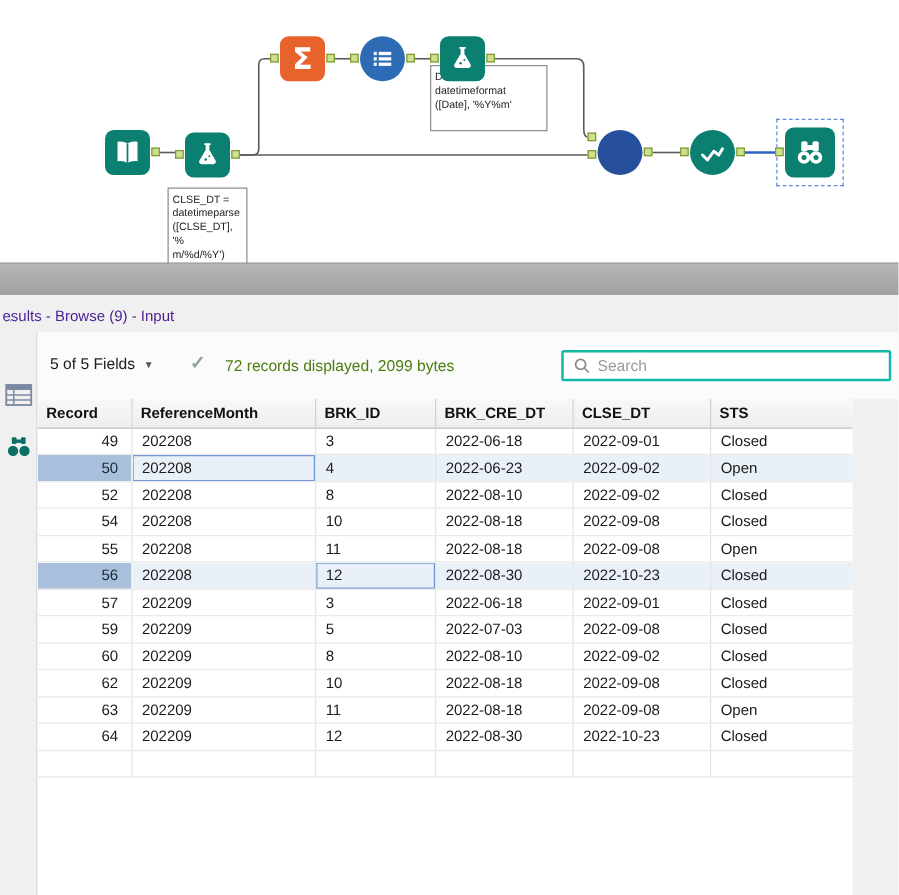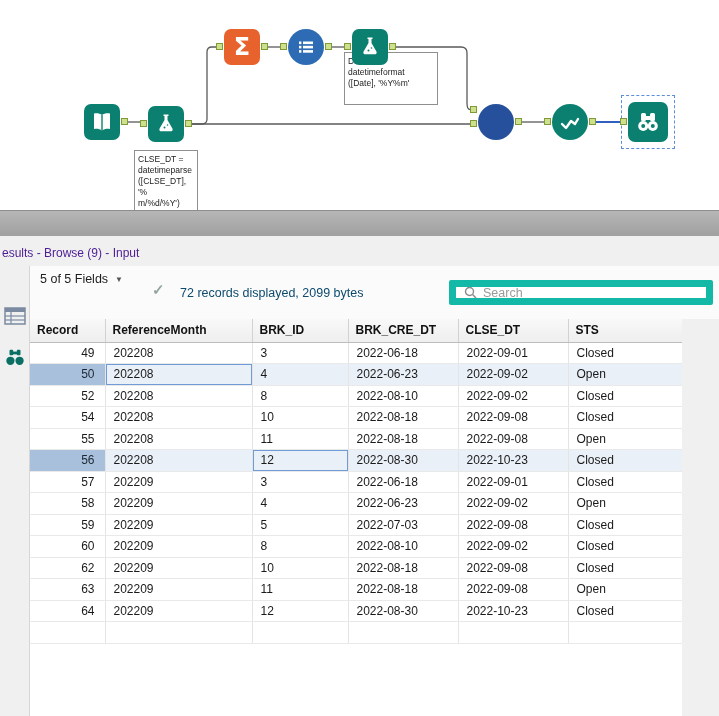--- a/index.html
+++ b/index.html
@@ -30,25 +30,25 @@
   
   .results { position: absolute; top: 236px; left: 0; width: 719px; height: 480px; background: #f0f0f0; z-index: 6; }
   .pane-title { position: absolute; top: 10px; left: 2px; font-size: 12px; color: #4c1d95; }
   .dots-handle { position: absolute; top: 17px; left: 3px; font-size: 9px; letter-spacing: 1px; color: #8f8f8f; line-height: 6px; }
   .left-strip { position: absolute; top: 30px; left: 0; width: 30px; height: 450px; background: #f0f0f0; border-right: 1px solid #d6d6d6; }
   .strip-icon { position: absolute; left: 4px; width: 22px; height: 20px; }
   .grid-toggle { top: 40px; }
   .profile-toggle { top: 82px; }
 
   .toolbar { position: absolute; left: 30px; top: 30px; width: 689px; height: 53px; background: #fbfbfb; }
-  .fields-btn { position: absolute; left: 10px; top: 6px; font-size: 12.5px; color: #1d1d1d; cursor: default; }
+  .fields-btn { position: absolute; left: 10px; top: 18px; font-size: 12.5px; color: #1d1d1d; cursor: default; }
   .caret { font-size: 8px; color: #555; margin-left: 7px; vertical-align: middle; }
   .apply-check { position: absolute; left: 122px; top: 15px; font-size: 15px; color: #93a69d; font-weight: bold; }
-  .records-info { position: absolute; left: 150px; top: 20px; font-size: 12.5px; color: #0c4a6e; }
-  .search-box { position: absolute; right: 6px; top: 14px; width: 264px; height: 25px; background: #ffffff; border: 7px solid #14b8a6; border-radius: 2px; display: flex; align-items: center; }
+  .records-info { position: absolute; left: 150px; top: 20px; font-size: 12.5px; color: #4d7c0f; }
+  .search-box { position: absolute; right: 6px; top: 14px; width: 264px; height: 25px; background: #ffffff; border: 2px solid #14b8a6; border-radius: 2px; display: flex; align-items: center; }
   .search-box svg { margin: 0 6px 0 8px; flex: 0 0 auto; }
   .search-input { border: none; outline: none; flex: 1; font-size: 12.5px; color: #333; font-family: "Liberation Sans", sans-serif; background: transparent; height: 21px; }
   .search-input::placeholder { color: #9a9a9a; }
 
   .grid { position: absolute; left: 30px; top: 83px; width: 652px; height: 397px; background: #ffffff; overflow: hidden; }
   table { border-collapse: collapse; table-layout: fixed; width: 689px; }
   th { height: 23px; background: linear-gradient(#f8f8f8, #eeeeee); font-size: 12px; font-weight: bold; text-align: left; padding-left: 7px; color: #111; border-right: 1px solid #d2d2d2; border-bottom: 1px solid #bdbdbd; overflow: hidden; white-space: nowrap; }
   td { height: 21.5px; font-size: 12px; color: #1a1a1a; padding-left: 8px; border-right: 1px solid #e4e4e4; border-bottom: 1px solid #e9e9e9; overflow: hidden; white-space: nowrap; background: #ffffff; }
   td.record-col { text-align: right; padding-right: 10px; padding-left: 0; }
   tr.hl-row td { background: #eaf0f8; }
@@ -265,28 +265,20 @@
             </tr>
             <tr>
               <td class="record-col">57</td>
               <td>202209</td>
               <td>3</td>
               <td>2022-06-18</td>
               <td>2022-09-01</td>
               <td>Closed</td>
             </tr>
             <tr>
-              <td class="record-col">58</td>
-              <td>202209</td>
-              <td>4</td>
-              <td>2022-06-23</td>
-              <td>2022-09-02</td>
-              <td>Open</td>
-            </tr>
-            <tr>
               <td class="record-col">59</td>
               <td>202209</td>
               <td>5</td>
               <td>2022-07-03</td>
               <td>2022-09-08</td>
               <td>Closed</td>
             </tr>
             <tr>
               <td class="record-col">60</td>
               <td>202209</td>

